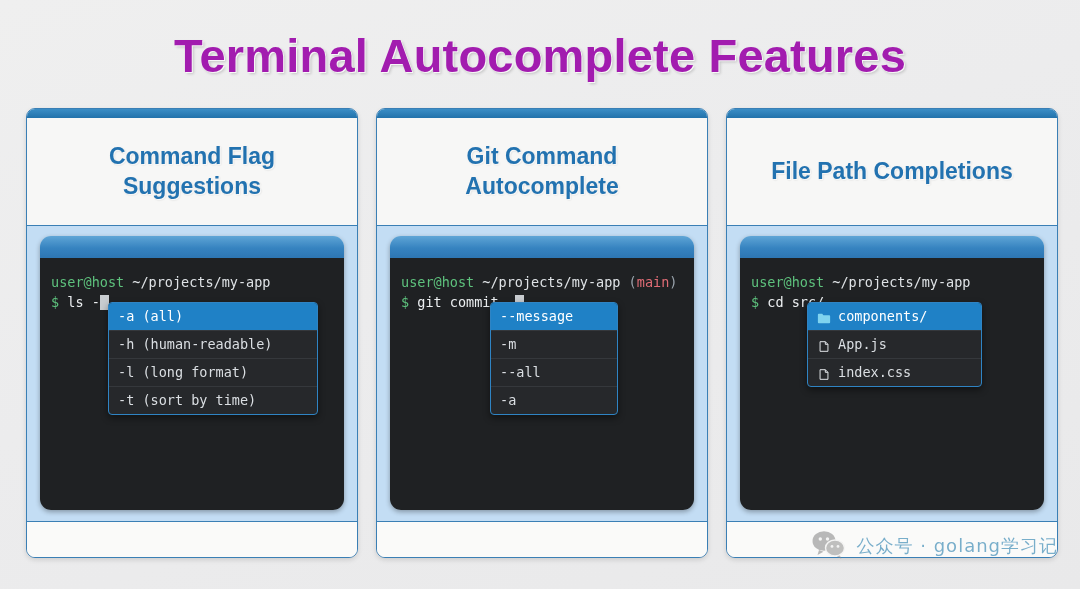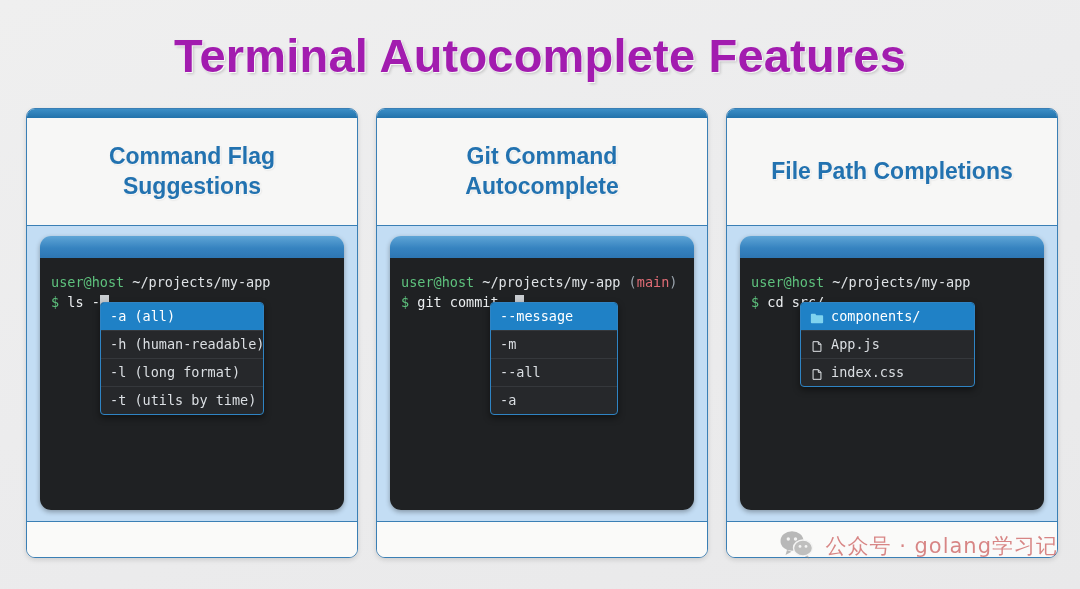--- a/index.html
+++ b/index.html
@@ -138,41 +138,41 @@
     align-items:center;
     gap:7px;
   }
   .dd-item:last-child{ border-bottom:none; }
   .dd-item.sel{
     background:#1f81c6;
     color:#ffffff;
   }
 
   
-  #dd-flags{ left:60px; top:44px; width:164px; }
+  #dd-flags{ left:68px; top:44px; width:210px; }
   #dd-git{   left:100px; top:44px; width:128px; }
-  #dd-path{  left:60px; top:44px; width:175px; }
+  #dd-path{  left:67px; top:44px; width:175px; }
 
   .ic{ flex:0 0 auto; display:inline-block; width:14px; height:13px; }
 
   
   .watermark{
     position:absolute;
     right:22px;
     bottom:26px;
     display:flex;
     align-items:center;
     gap:11px;
     opacity:.52;
     pointer-events:none;
   }
   .wm-text{
     font-family:"DejaVu Sans","Liberation Sans",sans-serif;
-    font-size:21px;
-    color:#b91c1c;
+    font-size:18px;
+    color:#0369a1;
     letter-spacing:1px;
     white-space:nowrap;
   }
 </style>
 </head>
 <body>
 
 <h1 class="page-title">Terminal Autocomplete Features</h1>
 
 <div class="cards">
@@ -199,21 +199,21 @@
             <div class="dd-item sel">
               <span>-a (all)</span>
             </div>
             <div class="dd-item">
               <span>-h (human-readable)</span>
             </div>
             <div class="dd-item">
               <span>-l (long format)</span>
             </div>
             <div class="dd-item">
-              <span>-t (utils by time)</span>
+              <span>-t (sort by time)</span>
             </div>
           </div>
         </div>
       </div>
     </div>
     <div class="card-footer"></div>
   </div>
 
   <div class="card">
     <div class="card-topbar"></div>

